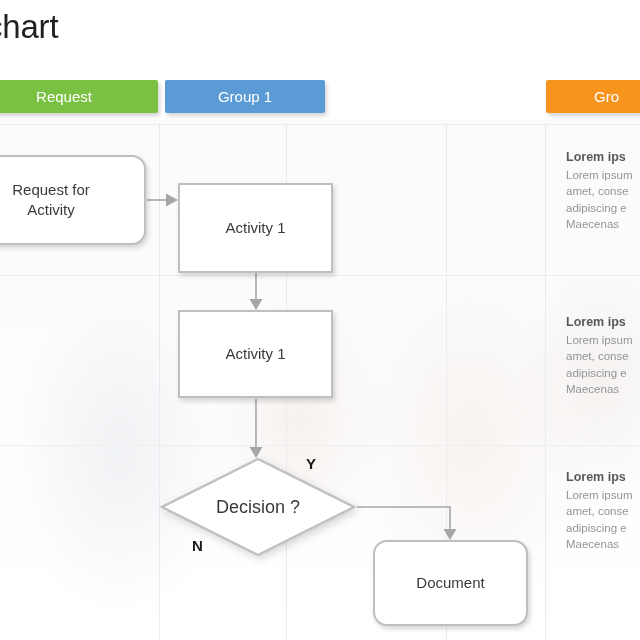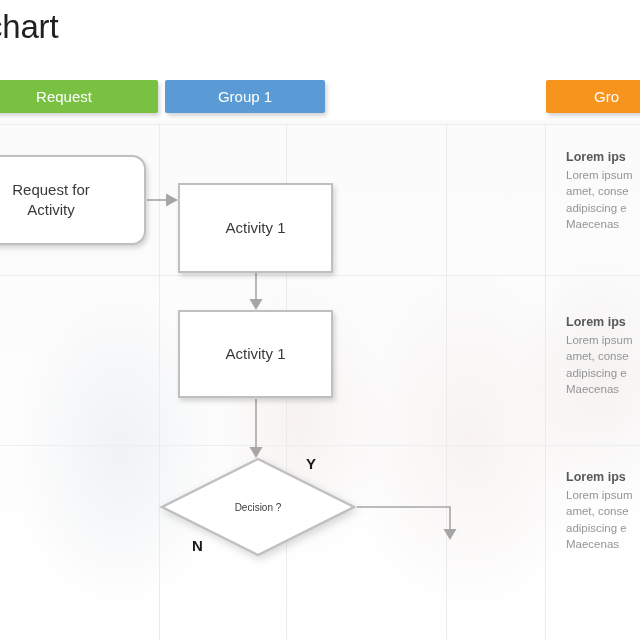--- a/index.html
+++ b/index.html
@@ -97,21 +97,21 @@
   .diamond-wrap {
     position: absolute;
     display: flex;
     align-items: center;
     justify-content: center;
   }
   .diamond-svg { position: absolute; left: 0; top: 0; overflow: visible; }
   .diamond-label {
     position: relative;
     z-index: 2;
-    font-size: 10px;
+    font-size: 18px;
     color: #3a3a3a;
     white-space: nowrap;
   }
 
   
   .branch-label {
     position: absolute;
     font-size: 15px;
     font-weight: bold;
     color: #1a1a1a;
@@ -202,20 +202,23 @@
     <span>Activity 1</span>
   </div>
 
   <div class="diamond-wrap" style="left:160px; top:457px; width:196px; height:100px;">
     <svg class="diamond-svg" width="196" height="100" viewBox="0 0 196 100">
       <polygon points="98,2 194,50 98,98 2,50" fill="#ffffff" stroke="#bfbfbf" stroke-width="2.4" style="filter: drop-shadow(2px 3px 4px rgba(0,0,0,0.16));"></polygon>
     </svg>
     <span class="diamond-label">Decision ?</span>
   </div>
 
+  <div class="shape round" style="left:373px; top:540px; width:155px; height:86px;">
+    <span>Document</span>
+  </div>
 
   <div class="branch-label" style="left:306px; top:455px;">Y</div>
   <div class="branch-label" style="left:192px; top:537px;">N</div>
 
   <div class="lorem-block" style="left:566px; top:150px;">
     <div class="lorem-head">Lorem ips</div>
     <div class="lorem-body">Lorem ipsum
 amet, conse
 adipiscing e
 Maecenas</div>

